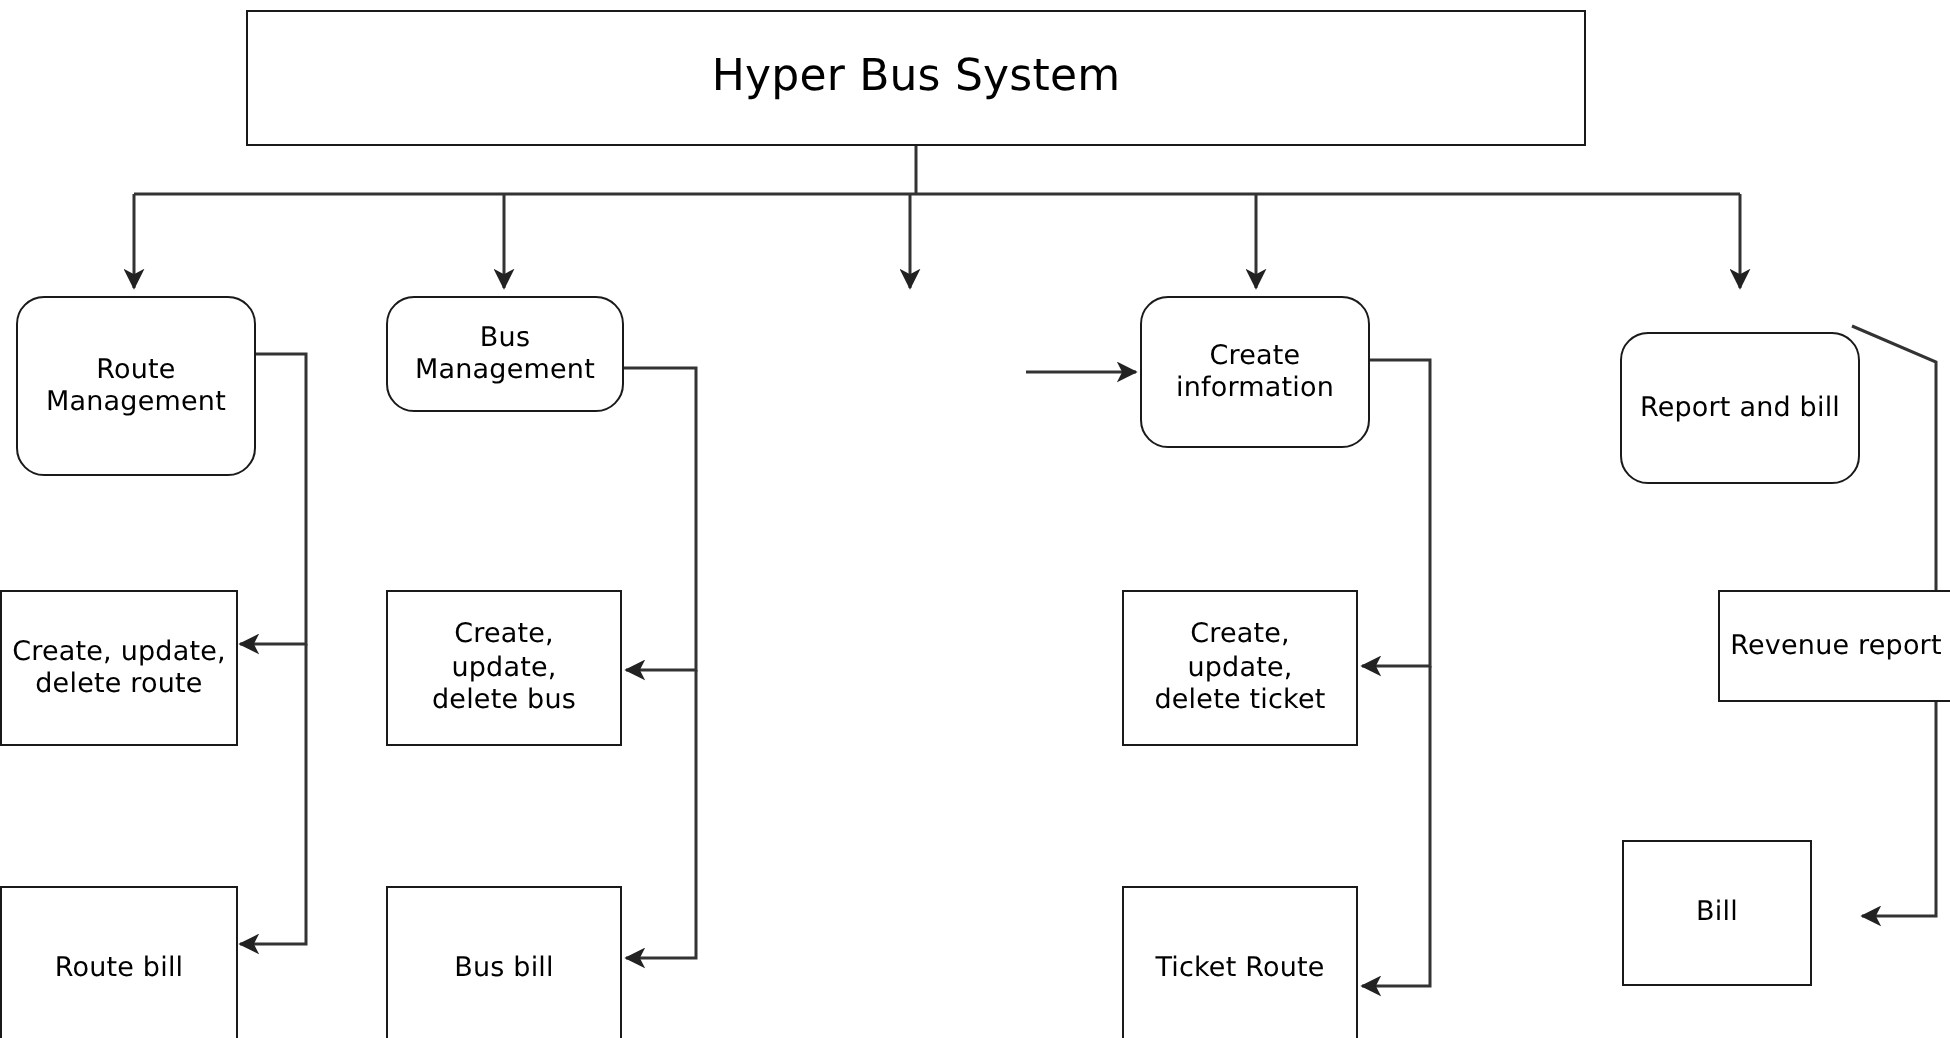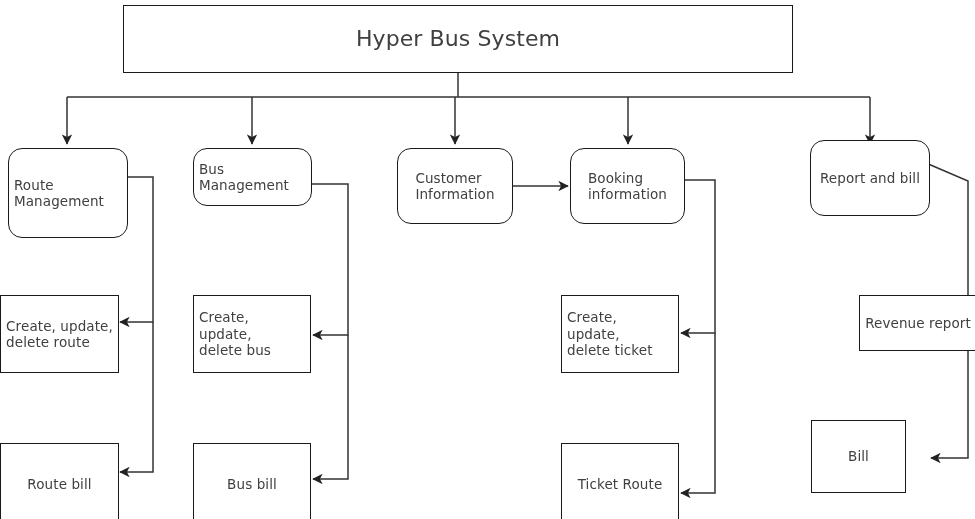--- a/index.html
+++ b/index.html
@@ -23,22 +23,22 @@
     height: 519px;
   }
   .node {
     position: absolute;
     box-sizing: border-box;
     background: #ffffff;
     border: 1.6px solid #1a1a1a;
     display: flex;
     align-items: center;
     justify-content: center;
-    text-align: left;
-    color: #404040;
+    text-align: center;
+    color: #000000;
     z-index: 2;
   }
   .node.rounded {
     border-radius: 14px;
   }
   .node .label {
     display: block;
     line-height: 1.22;
     white-space: pre-line;
     padding: 0 5px;
@@ -106,31 +106,27 @@
   </div>
 
   <div class="node rounded level2-node" style="left:8px; top:148px; width:120px; height:90px;">
     <span class="label">Route Management</span>
   </div>
 
   <div class="node rounded level2-node" style="left:193px; top:148px; width:119px; height:58px;">
     <span class="label">Bus Management</span>
   </div>
 
-  <div class="node rounded level2-node" style="left:397px; top:148px; width:116px; height:76px;">
-    <span class="label">Customer
-Information</span>
-  </div>
 
   <div class="node rounded level2-node" style="left:570px; top:148px; width:115px; height:76px;">
-    <span class="label">Booking
+    <span class="label">Create
 information</span>
   </div>
 
-  <div class="node rounded level2-node" style="left:810px; top:140px; width:120px; height:76px;">
+  <div class="node rounded level2-node" style="left:810px; top:166px; width:120px; height:76px;">
     <span class="label">Report and bill</span>
   </div>
 
   <div class="node leaf-node" style="left:0px; top:295px; width:119px; height:78px;">
     <span class="label">Create, update,
 delete route</span>
   </div>
 
   <div class="node leaf-node" style="left:193px; top:295px; width:118px; height:78px;">
     <span class="label">Create, update,

